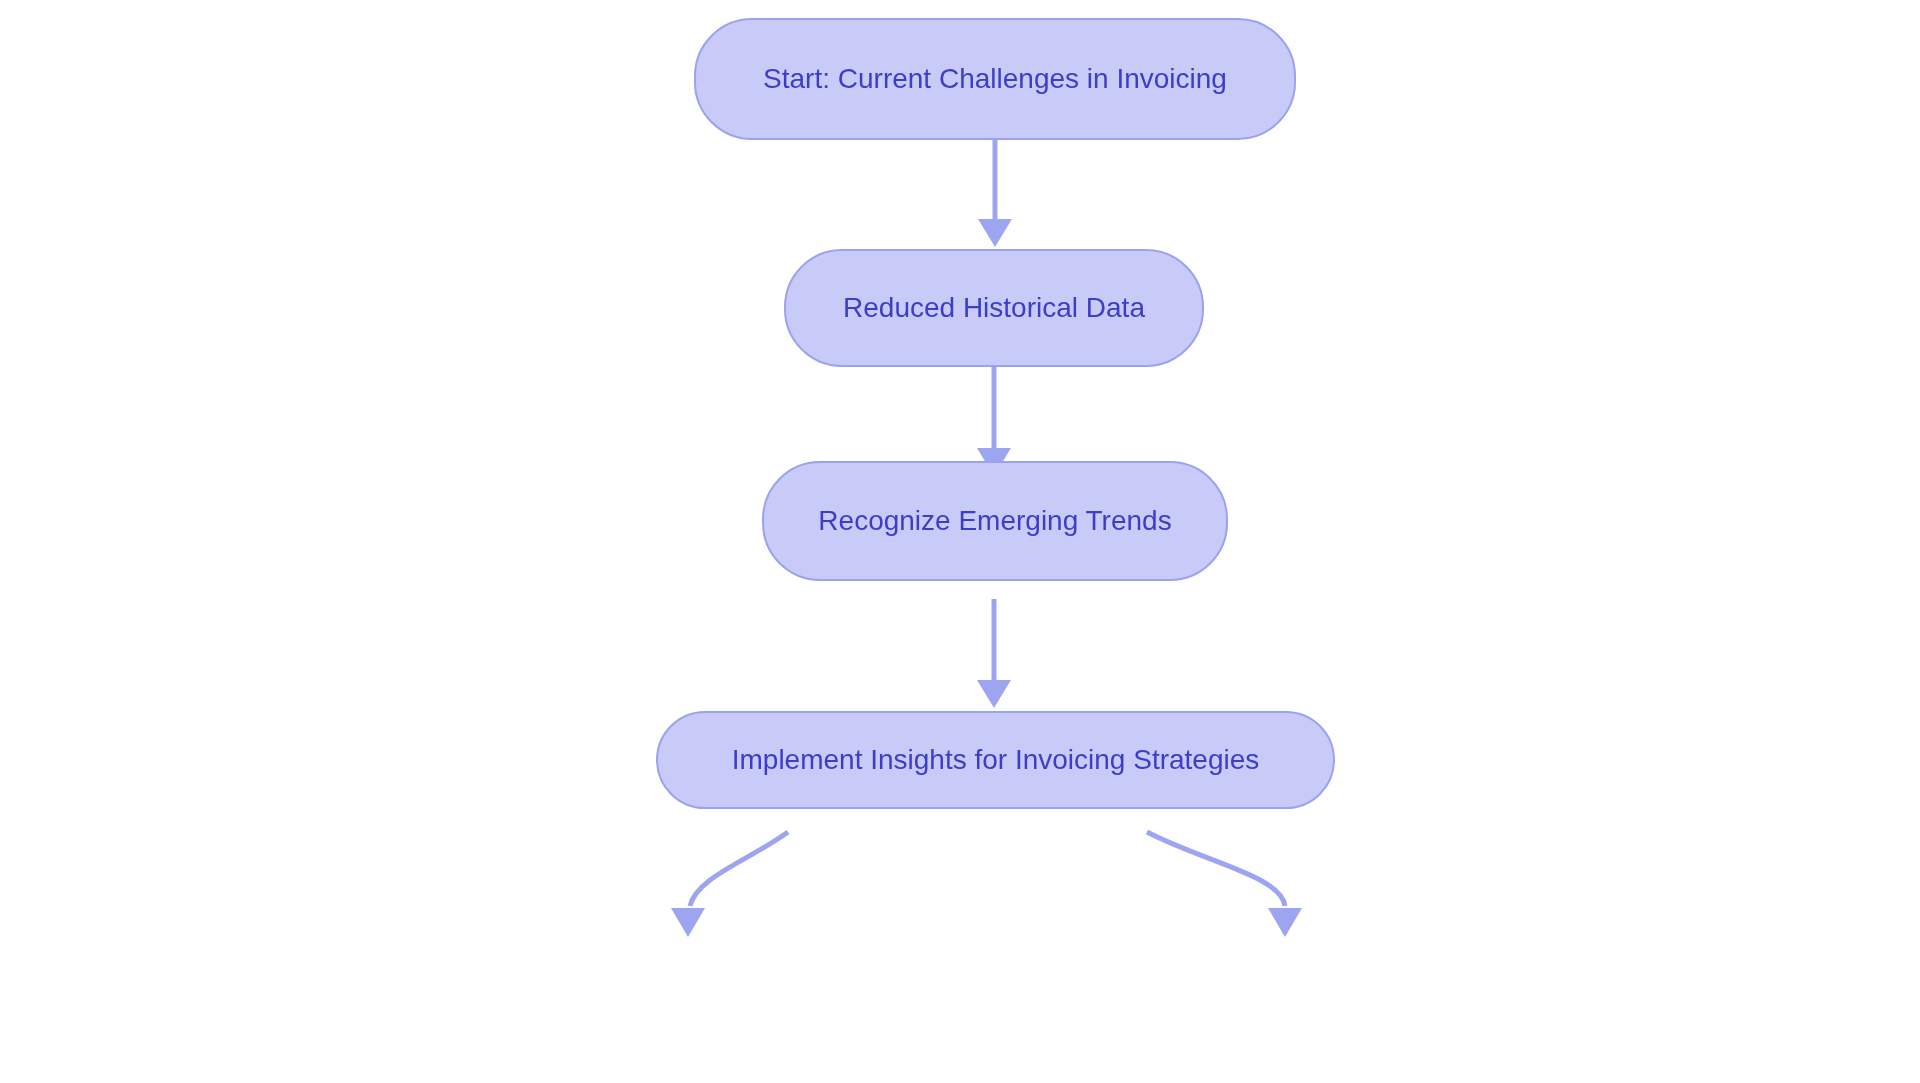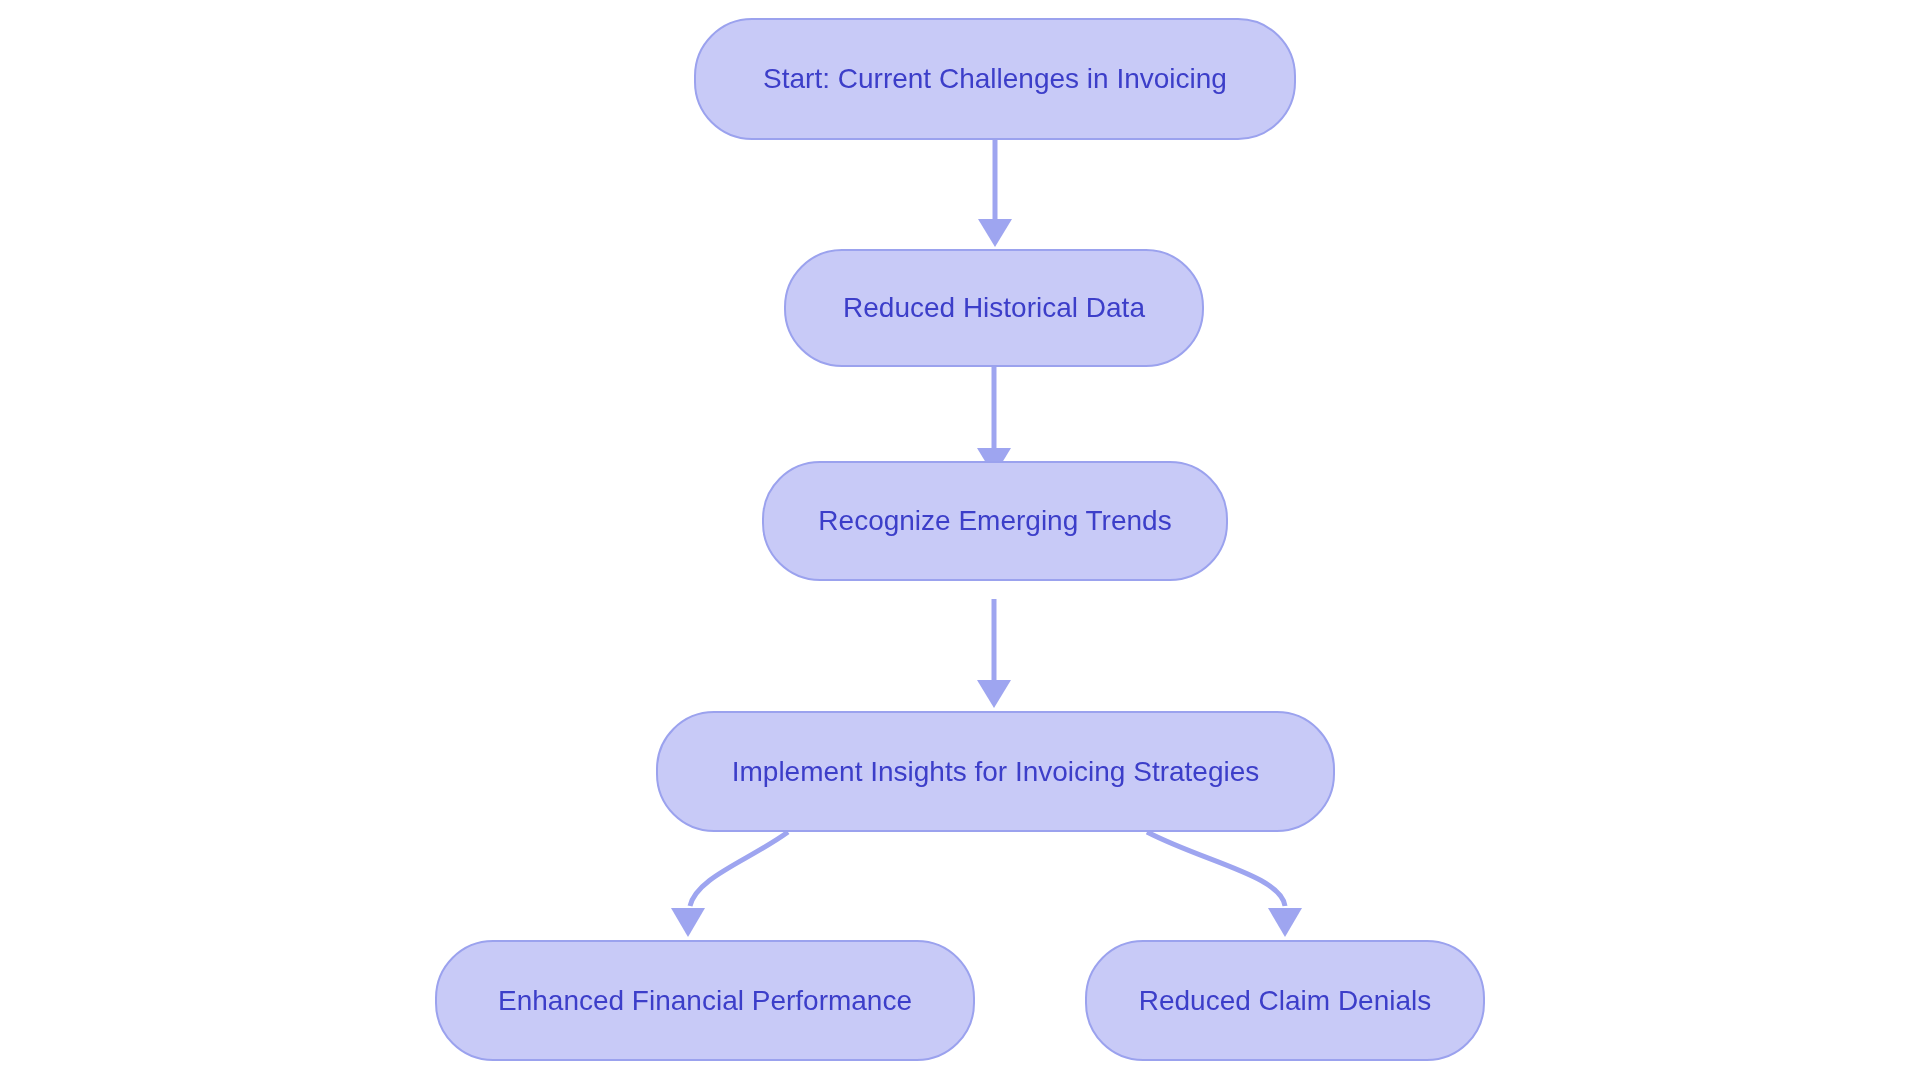--- a/index.html
+++ b/index.html
@@ -78,25 +78,19 @@
   </div>
 
   <div class="node" style="left:784px; top:249px; width:420px; height:118px;">
     <span>Reduced Historical Data</span>
   </div>
 
   <div class="node" style="left:762px; top:461px; width:466px; height:120px;">
     <span>Recognize Emerging Trends</span>
   </div>
 
-  <div class="node" style="left:656px; top:711px; width:679px; height:121px;">
+  <div class="node" style="left:656px; top:711px; width:679px; height:98px;">
     <span>Implement Insights for Invoicing Strategies</span>
   </div>
 
-  <div class="node" style="left:435px; top:940px; width:540px; height:121px;">
-    <span>Enhanced Financial Performance</span>
-  </div>
 
-  <div class="node" style="left:1085px; top:940px; width:400px; height:121px;">
-    <span>Reduced Claim Denials</span>
-  </div>
 
 </div>
 
 </body></html>

